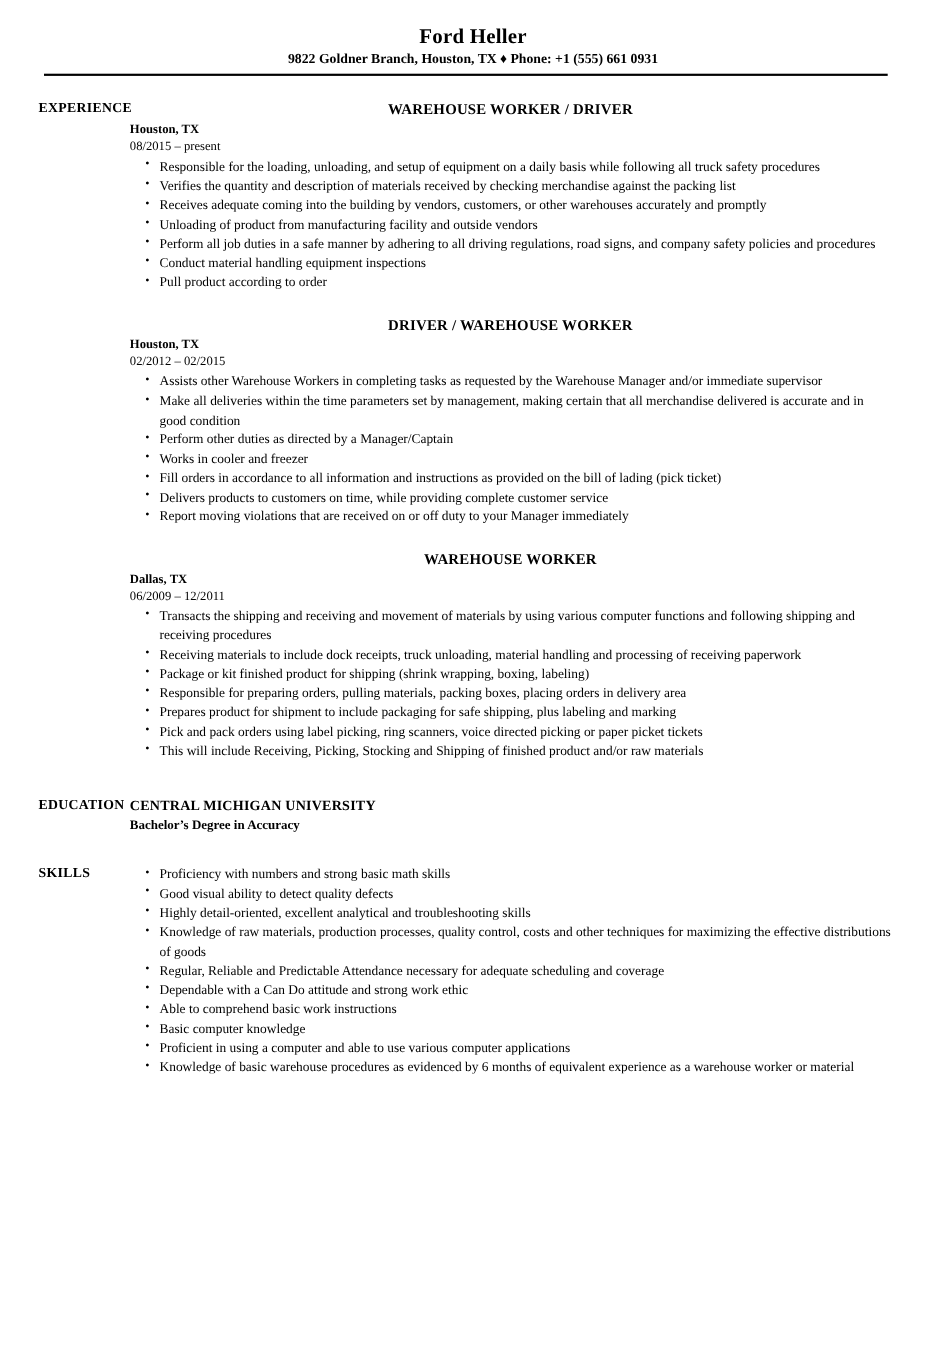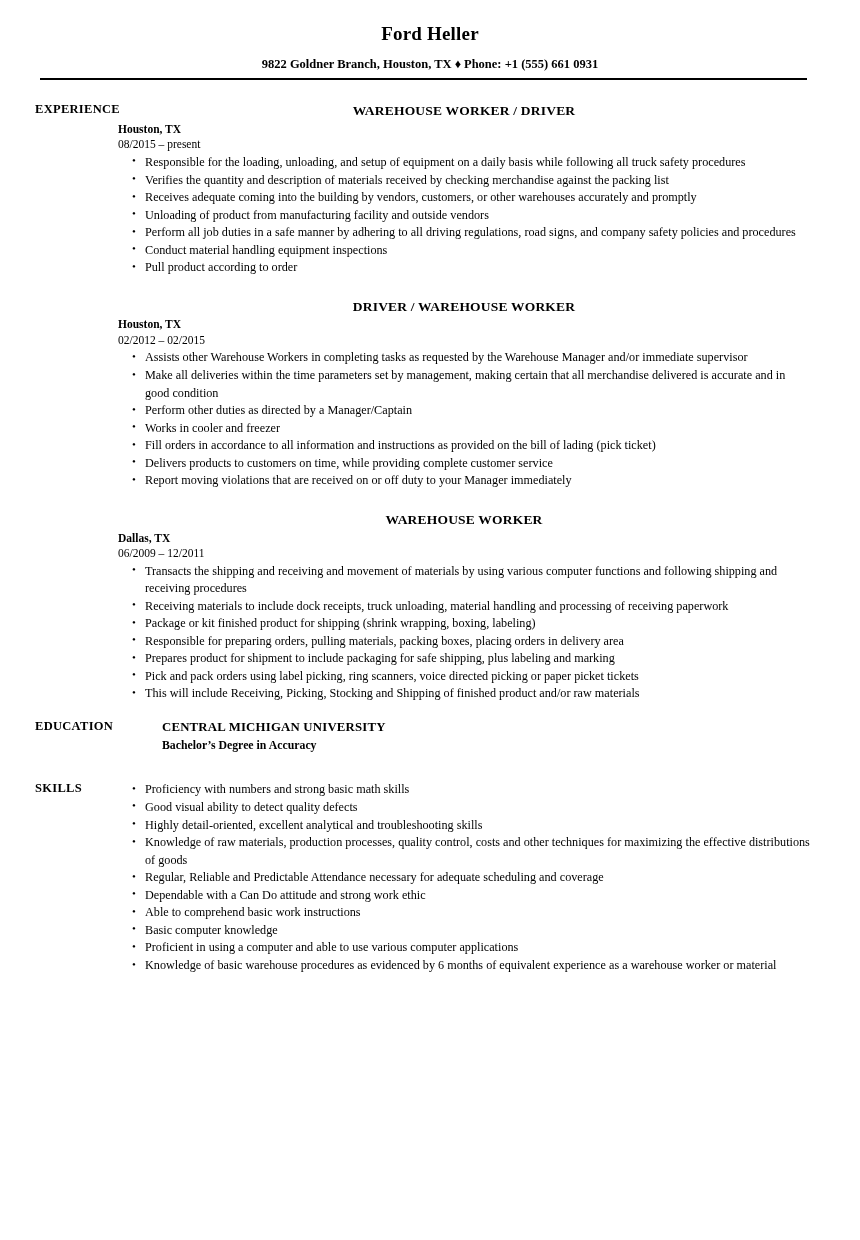--- a/index.html
+++ b/index.html
@@ -30,21 +30,20 @@
   }
   .name {
     font-size: 19px;
     font-weight: bold;
     letter-spacing: 0.2px;
     line-height: 1.25;
   }
   .contact {
     font-size: 12.5px;
     font-weight: bold;
-    margin-top: 11px;
     line-height: 1.25;
   }
   .diamond {
     display: inline-block;
     padding: 0 3px;
   }
   .rule {
     margin: 6px 53px 0 40px;
     border-top: 2.2px solid #000;
     height: 0;
@@ -64,21 +63,21 @@
     font-weight: bold;
     letter-spacing: 0.3px;
     line-height: 1.2;
   }
   .section-body {
     flex: 1;
     padding-right: 50px;
   }
 
   #experience-section { margin-top: 22px; }
-  #education-section  { margin-top: 16px; gap: 44px; }
+  #education-section  { margin-top: 32px; }
   #skills-section     { margin-top: 27px; justify-content: center; }
 
   
   .job { margin-bottom: 0; }
   .job + .job { margin-top: 21px; }
 
   .job-title {
     font-size: 13.5px;
     font-weight: bold;
     letter-spacing: 0.2px;

